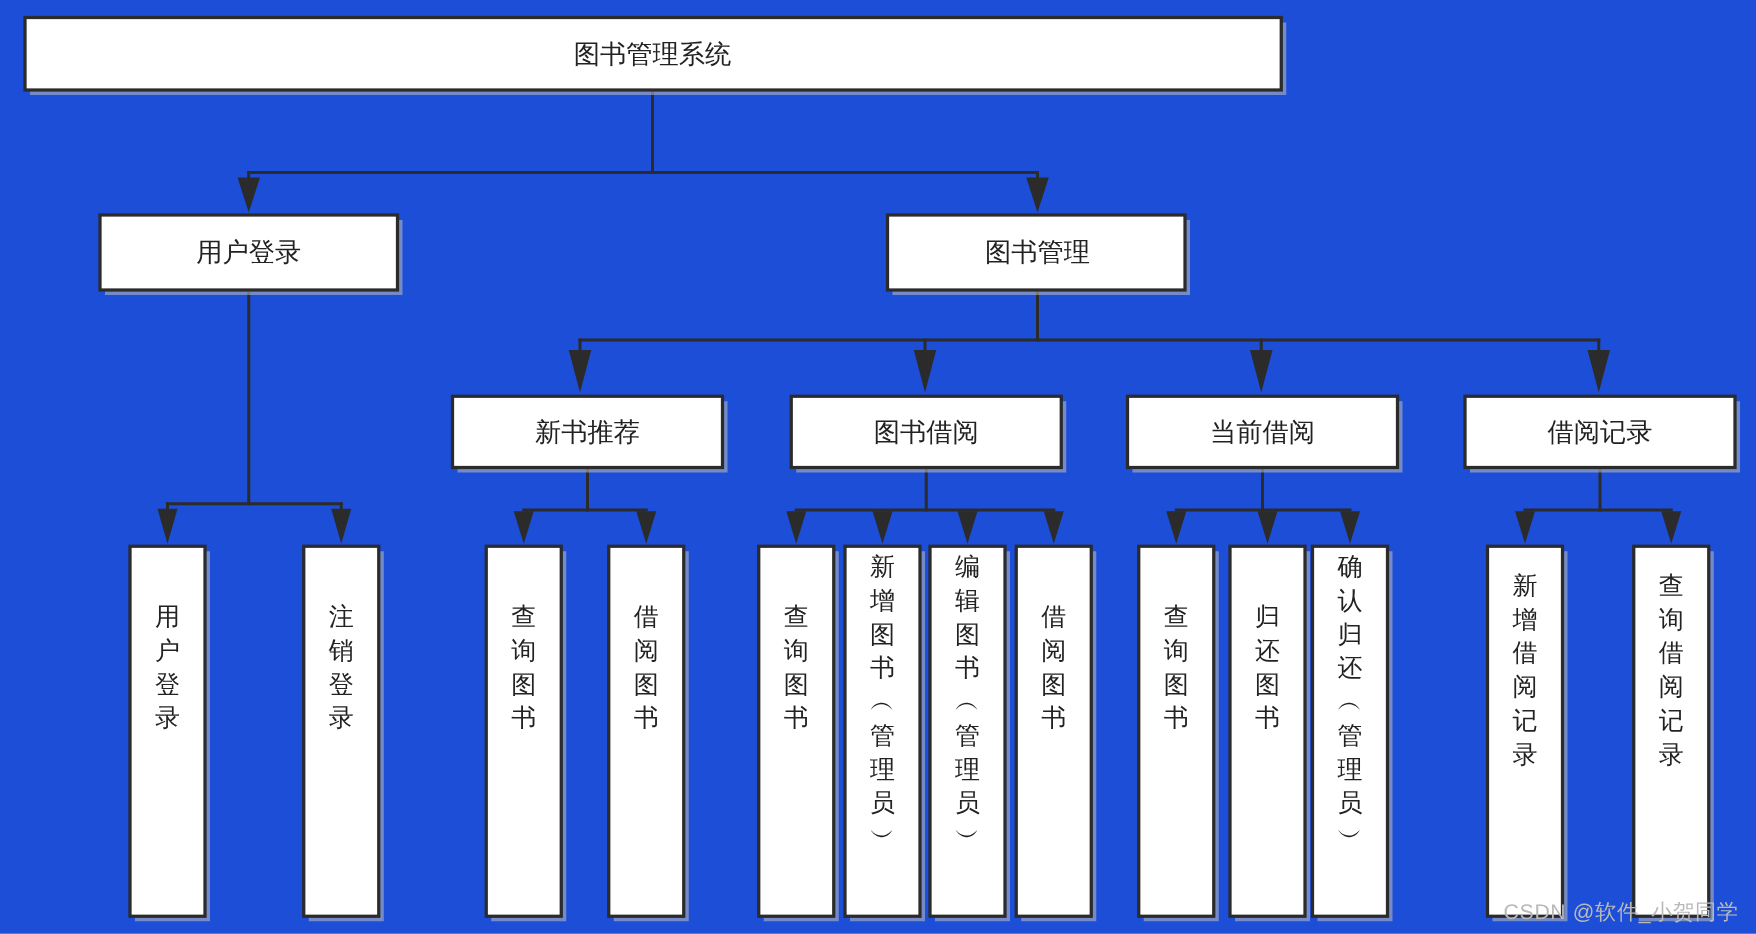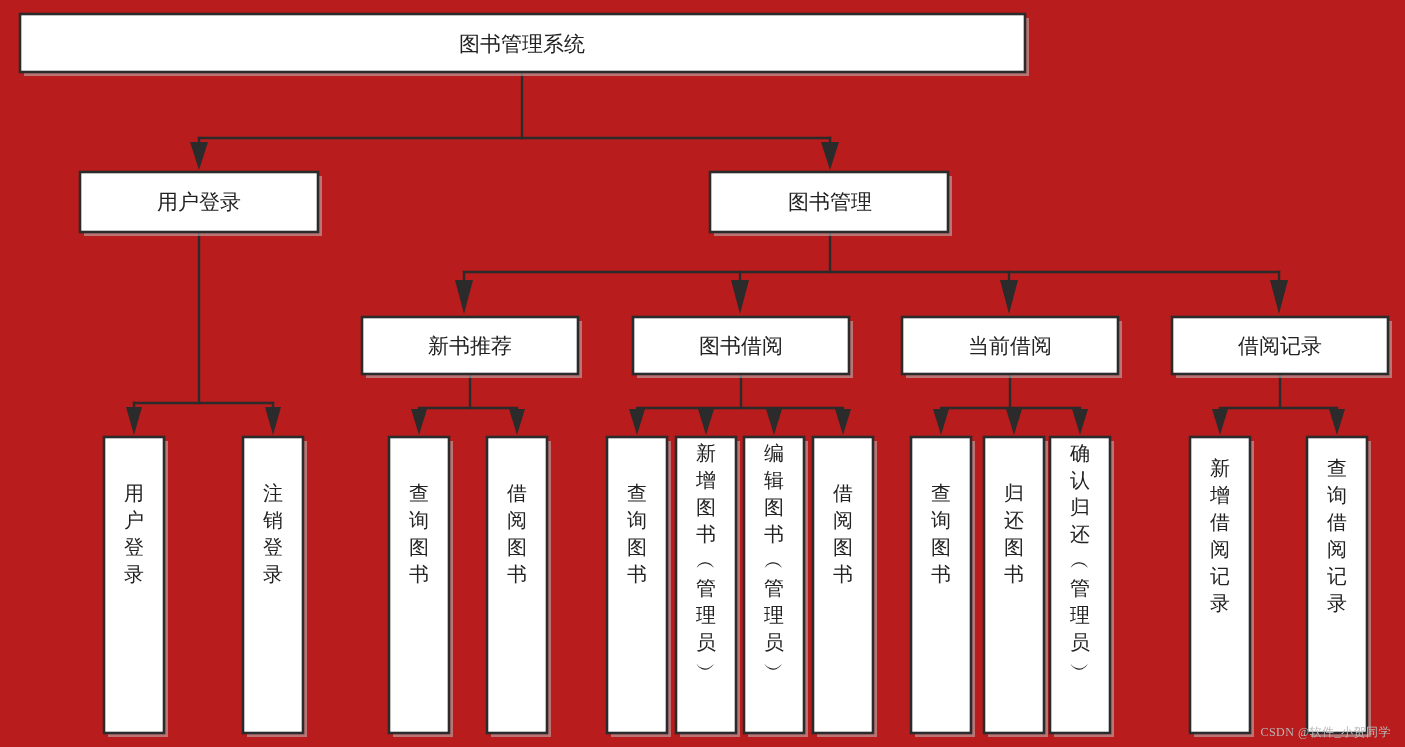--- a/index.html
+++ b/index.html
@@ -10,21 +10,21 @@
   body {
     width: 1405px;
     height: 747px;
     font-family: "Liberation Sans", "DejaVu Sans", sans-serif;
     overflow: hidden;
   }
   #diagram-root {
     position: relative;
     width: 1405px;
     height: 747px;
-    background: #b91c1c;
+    background: #1d4ed8;
   }
   svg.diagram-canvas {
     position: absolute;
     top: 0;
     left: 0;
     width: 1405px;
     height: 747px;
   }
   .node-box {
     fill: #ffffff;
@@ -55,22 +55,22 @@
   .node-label-v {
     font-family: "Liberation Sans", "DejaVu Sans", sans-serif;
     font-size: 20px;
     fill: #222222;
     text-anchor: middle;
   }
   .watermark {
     position: absolute;
     right: 14px;
     bottom: 6px;
-    font-family: Liberation Serif, serif;
-    font-size: 12px;
+    font-family: Liberation Sans, sans-serif;
+    font-size: 17px;
     color: #b9b9b9;
     letter-spacing: 0.5px;
     white-space: nowrap;
     pointer-events: none;
   }
 </style>
 </head>
 <body>
 
 <div id="diagram-root">

